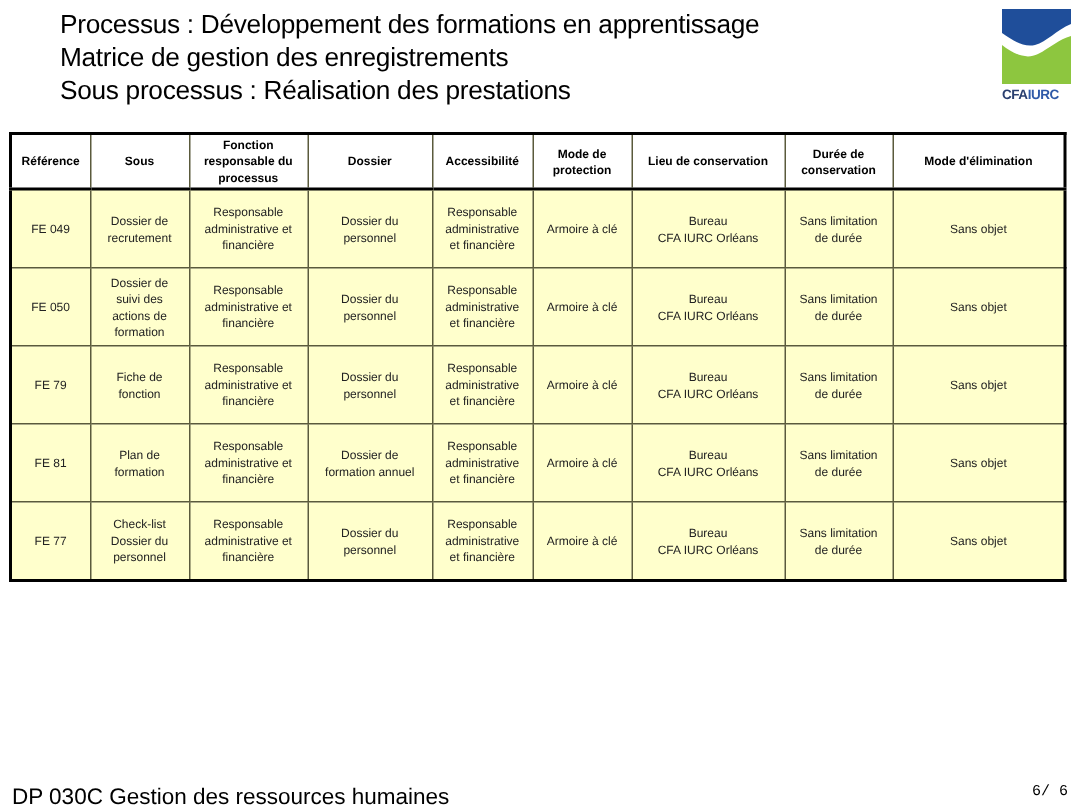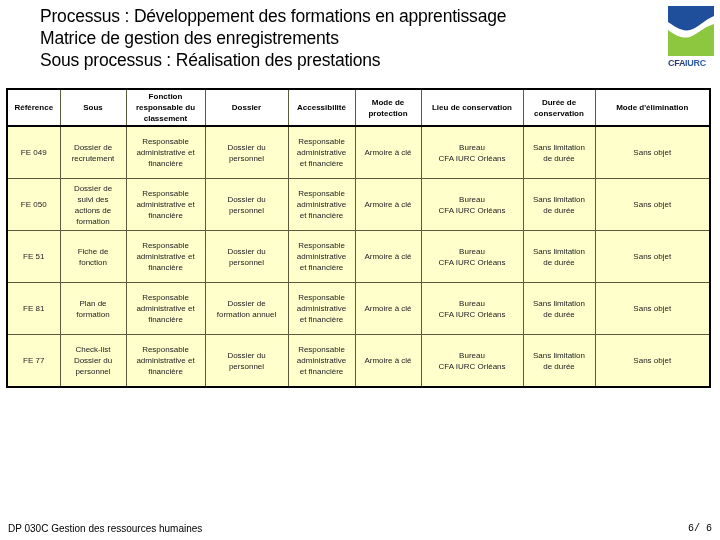--- a/index.html
+++ b/index.html
@@ -41,21 +41,21 @@
   }
   table.matrix th {
     background: #ffffff; font-weight: bold; height: 35px;
     border-bottom: 2.5px solid #000;
   }
   table.matrix td {
     background: #FFFFCC; height: 51px; color: #222;
   }
   .cell-line { display: block; }
   .footer-left {
-    position: absolute; left: 8px; top: 523px; font-size: 10px;
+    position: absolute; left: 8px; top: 523px; font-size: 15px;
   }
   .footer-right {
     position: absolute; right: 8px; top: 523px; font-size: 10px; font-family: Liberation Mono, monospace;
   }
 </style>
 </head>
 <body>
 
 <div class="title-block">
   <div class="title-line">Processus : Développement des formations en apprentissage</div>
@@ -80,21 +80,21 @@
       <col style="width:67px">
       <col style="width:66px">
     <col style="width:102px">
       <col style="width:72px">
       <col style="width:115px">
   </colgroup>
   <thead>
     <tr id="header-row">
         <th>Référence</th>
         <th>Sous</th>
-        <th>Fonction responsable du classement</th>
+        <th>Fonction responsable du processus</th>
         <th>Dossier</th>
         <th>Accessibilité</th>
         <th>Mode de protection</th>
         <th>Lieu de conservation</th>
         <th>Durée de conservation</th>
         <th>Mode d'élimination</th>
       </tr>
   </thead>
   <tbody id="table-body">
       <tr>
@@ -155,21 +155,21 @@
           <span class="cell-line">Bureau</span>
           <span class="cell-line">CFA IURC Orléans</span>
         </td>
         <td>
           <span class="cell-line">Sans limitation</span>
           <span class="cell-line">de durée</span>
         </td>
         <td>Sans objet</td>
       </tr>
       <tr>
-        <td>FE 51</td>
+        <td>FE 79</td>
         <td>
           <span class="cell-line">Fiche de</span>
           <span class="cell-line">fonction</span>
         </td>
         <td>
           <span class="cell-line">Responsable</span>
           <span class="cell-line">administrative et</span>
           <span class="cell-line">financière</span>
         </td>
         <td>

